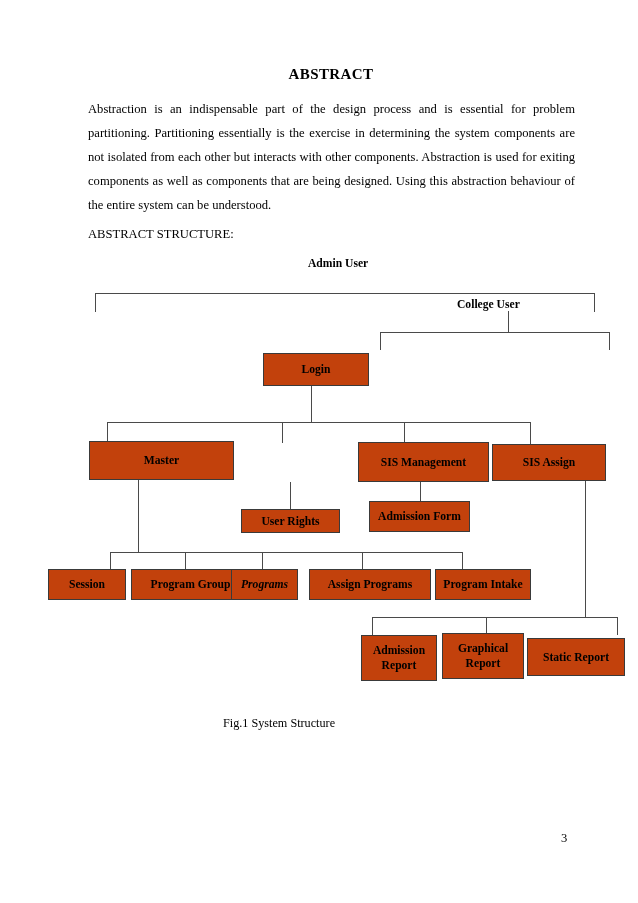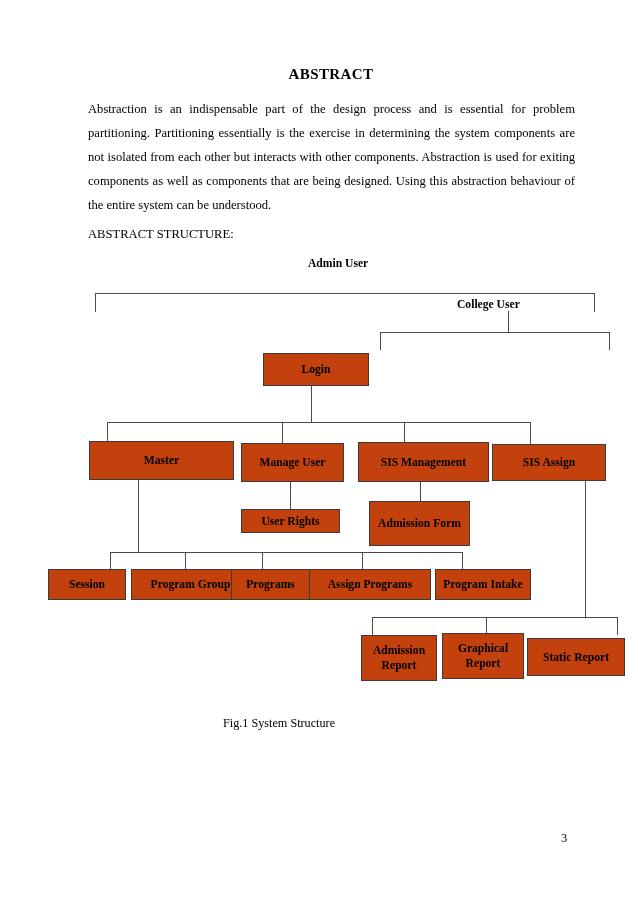--- a/index.html
+++ b/index.html
@@ -137,46 +137,45 @@
     <div class="vline" style="left:299px; top:386px; height:36px;"></div>
 
     <div class="hline" style="left:95px; top:422px; width:423px;"></div>
     <div class="vline" style="left:95px; top:422px; height:19px;"></div>
     <div class="vline" style="left:270px; top:422px; height:21px;"></div>
     <div class="vline" style="left:392px; top:422px; height:20px;"></div>
     <div class="vline" style="left:518px; top:422px; height:22px;"></div>
 
     <div class="box" style="left:77px; top:441px; width:145px; height:39px;">Master</div>
 
-    <div class="box" style="left:229px; top:443px; width:103px; height:39px;">Manage User</div>
 
     <div class="box" style="left:346px; top:442px; width:131px; height:40px;">SIS Management</div>
 
     <div class="box" style="left:480px; top:444px; width:114px; height:37px;">SIS Assign</div>
 
     <div class="vline" style="left:278px; top:482px; height:27px;"></div>
     <div class="box" style="left:229px; top:509px; width:99px; height:24px;">User Rights</div>
 
     <div class="vline" style="left:408px; top:482px; height:19px;"></div>
-    <div class="box" style="left:357px; top:501px; width:101px; height:45px;">Admission Form</div>
+    <div class="box" style="left:357px; top:501px; width:101px; height:31px;">Admission Form</div>
 
     <div class="vline" style="left:126px; top:480px; height:72px;"></div>
 
     <div class="hline" style="left:98px; top:552px; width:352px;"></div>
     <div class="vline" style="left:98px; top:552px; height:17px;"></div>
     <div class="vline" style="left:173px; top:552px; height:17px;"></div>
     <div class="vline" style="left:250px; top:552px; height:17px;"></div>
     <div class="vline" style="left:350px; top:552px; height:17px;"></div>
     <div class="vline" style="left:450px; top:552px; height:17px;"></div>
 
     <div class="box" style="left:36px; top:569px; width:78px; height:31px;">Session</div>
 
     <div class="box" style="left:119px; top:569px; width:119px; height:31px;">Program Group</div>
 
-    <div class="box" style="left:219px; top:569px; width:79px; height:31px;">Programs</div>
+    <div class="box" style="left:219px; top:569px; width:67px; height:31px;font-style:italic;">Programs</div>
 
     <div class="box" style="left:297px; top:569px; width:122px; height:31px;">Assign Programs</div>
 
     <div class="box" style="left:423px; top:569px; width:96px; height:31px;">Program Intake</div>
 
     <div class="vline" style="left:573px; top:481px; height:136px;"></div>
 
     <div class="hline" style="left:360px; top:617px; width:245px;"></div>
     <div class="vline" style="left:360px; top:617px; height:18px;"></div>
     <div class="vline" style="left:474px; top:617px; height:18px;"></div>

